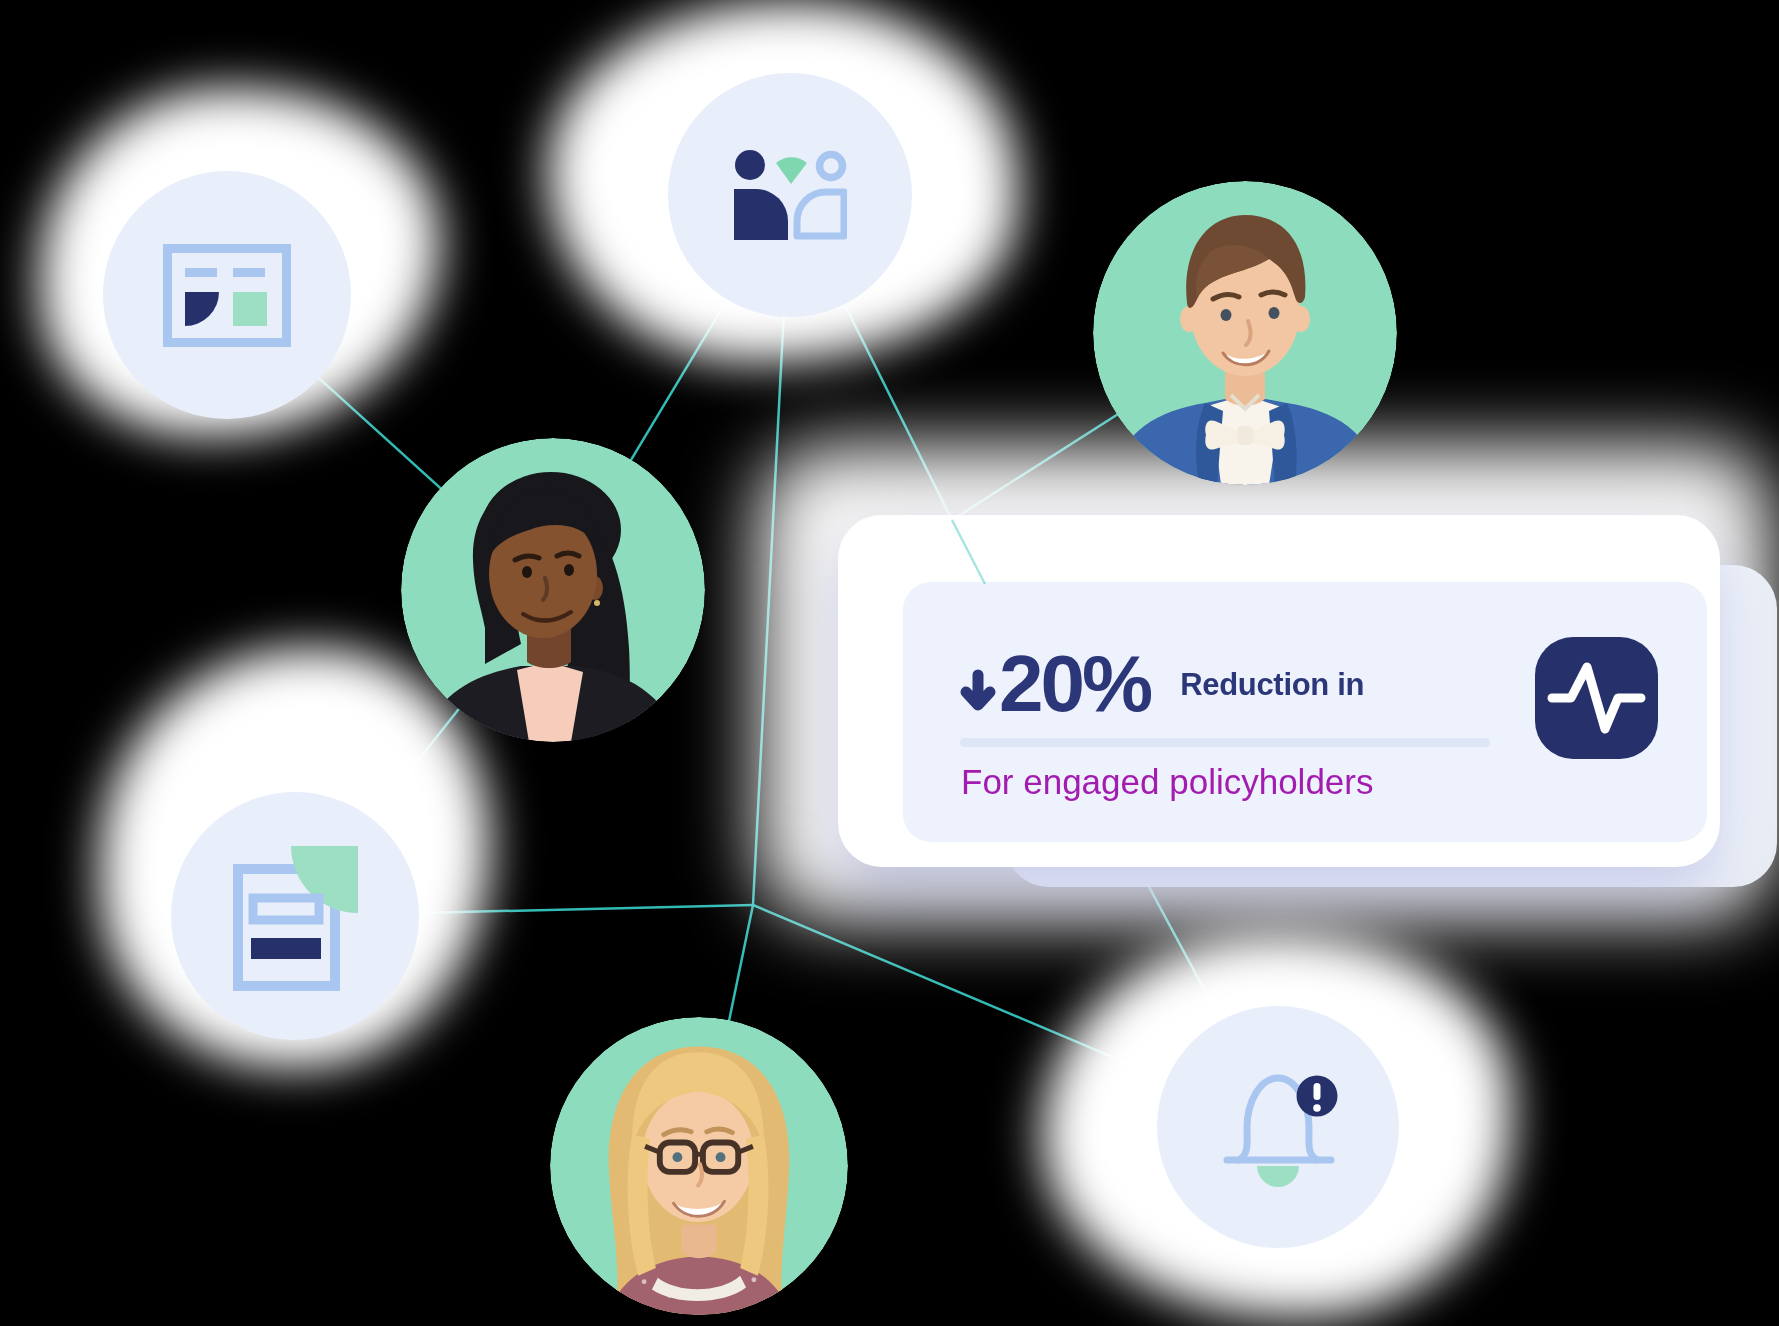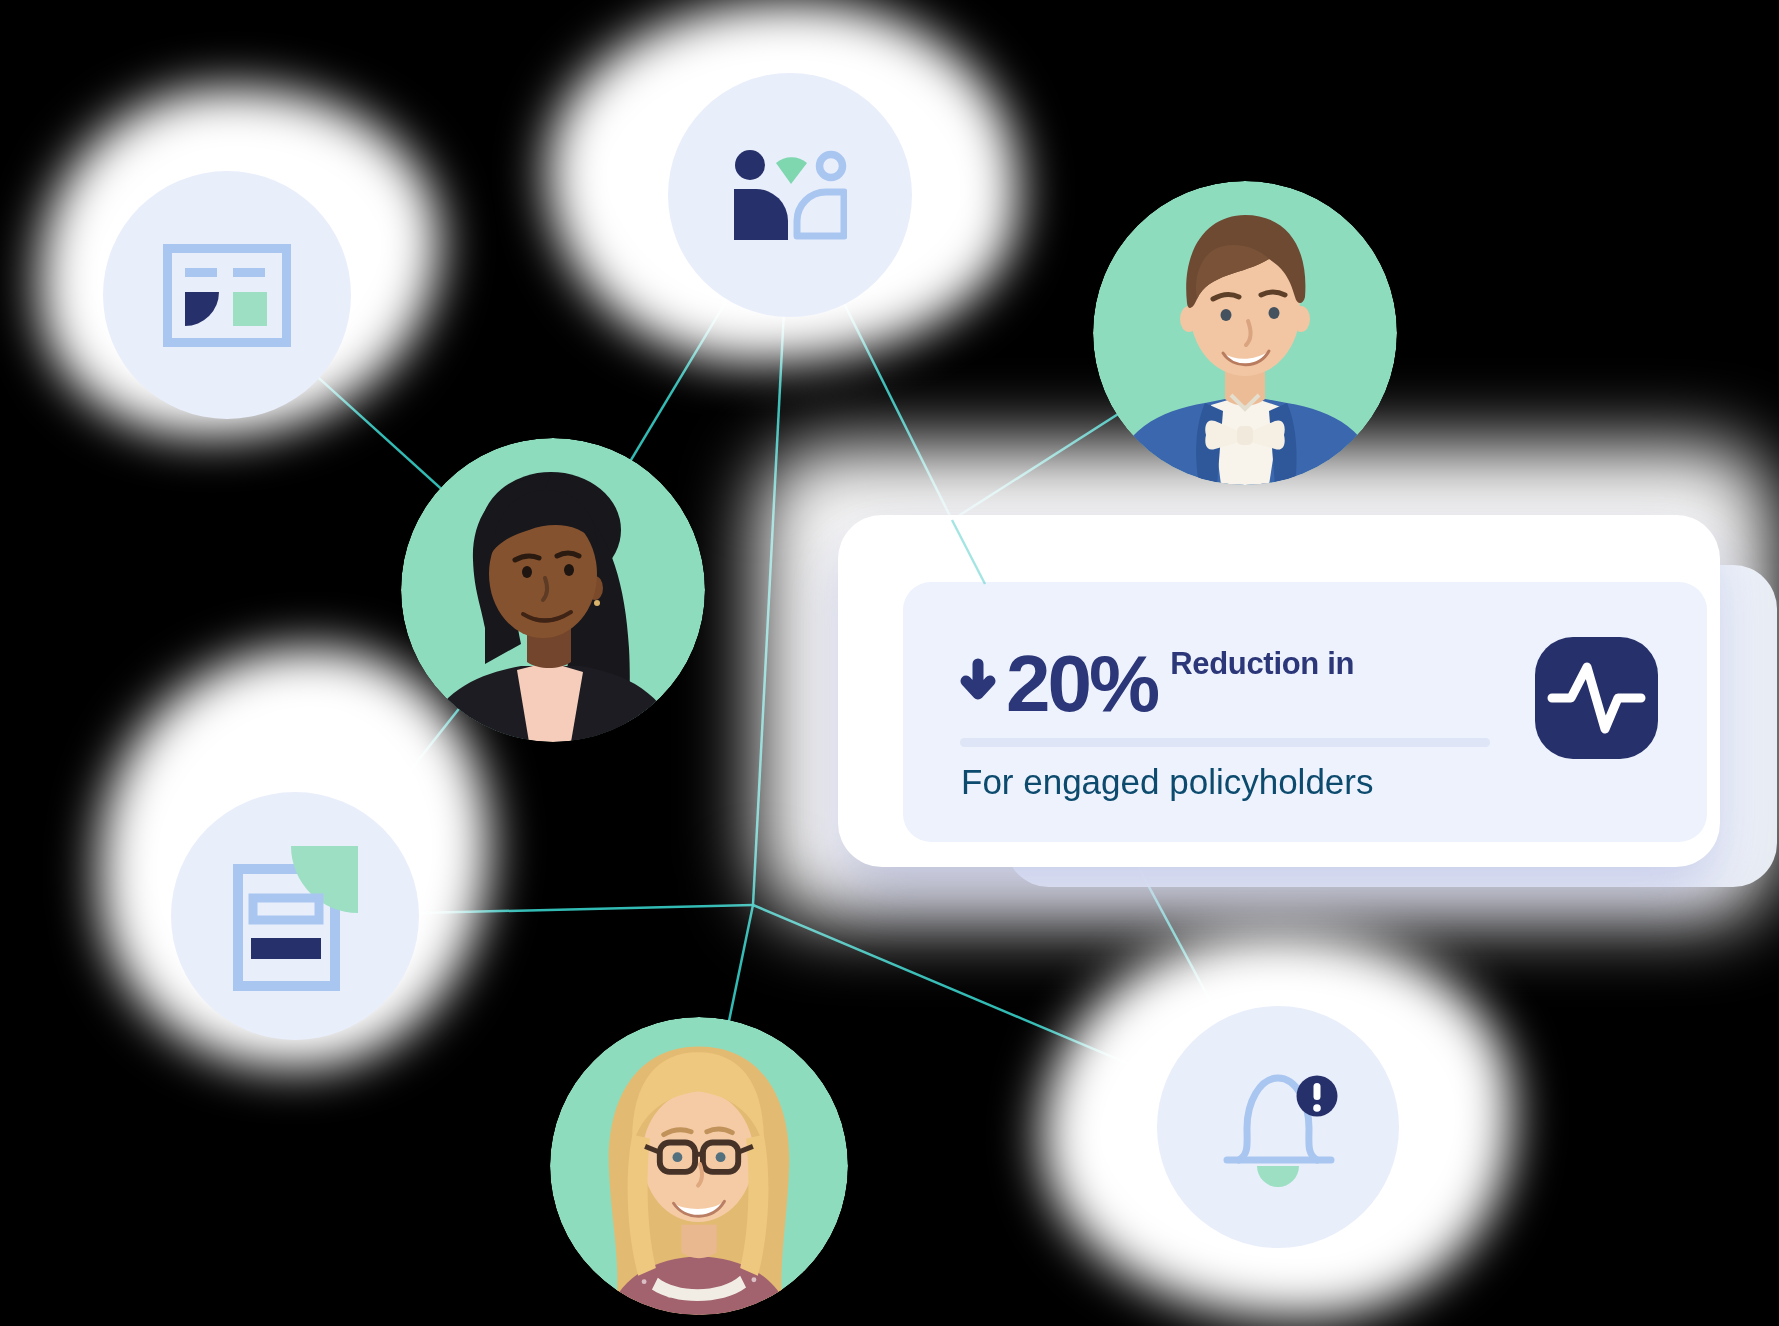--- a/index.html
+++ b/index.html
@@ -10,26 +10,26 @@
   #glow-widget{left:40px;top:88px;width:400px;height:348px;border-radius:48% 52% 58% 42%/55% 45% 58% 42%;}
   #glow-people{left:548px;top:2px;width:470px;height:360px;border-radius:52% 48% 55% 45%/48% 52% 45% 55%;}
   #glow-doc{left:100px;top:648px;width:390px;height:420px;border-radius:55% 45% 50% 50%/52% 48% 55% 45%;}
   #glow-bell{left:1042px;top:932px;width:470px;height:385px;border-radius:50% 50% 45% 55%/55% 45% 52% 48%;}
   #glow-card{left:758px;top:445px;width:1015px;height:475px;border-radius:70px;filter:blur(36px);background:rgba(255,255,255,.96);}
   .node{position:absolute;border-radius:50%;display:flex;align-items:center;justify-content:center;overflow:hidden;}
   .card-back2{position:absolute;left:1005px;top:565px;width:772px;height:322px;border-radius:44px;background:#F2F6FE;opacity:.92;}
   .card-back{position:absolute;left:838px;top:515px;width:882px;height:352px;border-radius:44px;background:#fff;
              box-shadow:0 28px 55px rgba(125,135,200,.35);}
   .card-front{position:absolute;left:903px;top:582px;width:804px;height:260px;border-radius:28px;background:#EDF2FC;}
-  .stat-row{position:absolute;left:56px;top:62px;display:flex;align-items:flex-start;gap:7px;}
+  .stat-row{position:absolute;left:56px;top:62px;display:flex;align-items:center;}
   .stat-arrow{margin:14px 2px 0 0;flex:none;}
   .stat-value{font-size:80px;font-weight:bold;color:#2B3778;letter-spacing:-3px;line-height:1;}
-  .stat-title{margin-left:6px;font-size:31px;line-height:39px;font-weight:bold;color:#2B3778;letter-spacing:-0.3px;}
+  .stat-title{margin-left:30px;font-size:31px;line-height:39px;font-weight:bold;color:#2B3778;letter-spacing:-0.3px;}
   .divider{position:absolute;left:57px;top:156px;width:530px;height:9px;border-radius:5px;background:#DEE5F6;}
-  .subtitle{position:absolute;left:58px;top:180px;font-size:35px;color:#0c4a6e;}
+  .subtitle{position:absolute;left:58px;top:180px;font-size:35px;color:#a21caf;}
   .pulse-box{position:absolute;left:632px;top:55px;width:123px;height:122px;}
 </style>
 </head>
 <body>
 
 <div class="stage">
 
   <svg id="edges" class="full" width="1779" height="1326">
       <line x1="227" y1="295" x2="553" y2="590" stroke="#35C6BF" stroke-width="2.5" opacity="0.95"></line>
       <line x1="790" y1="195" x2="553" y2="590" stroke="#35C6BF" stroke-width="2.5" opacity="0.95"></line>

